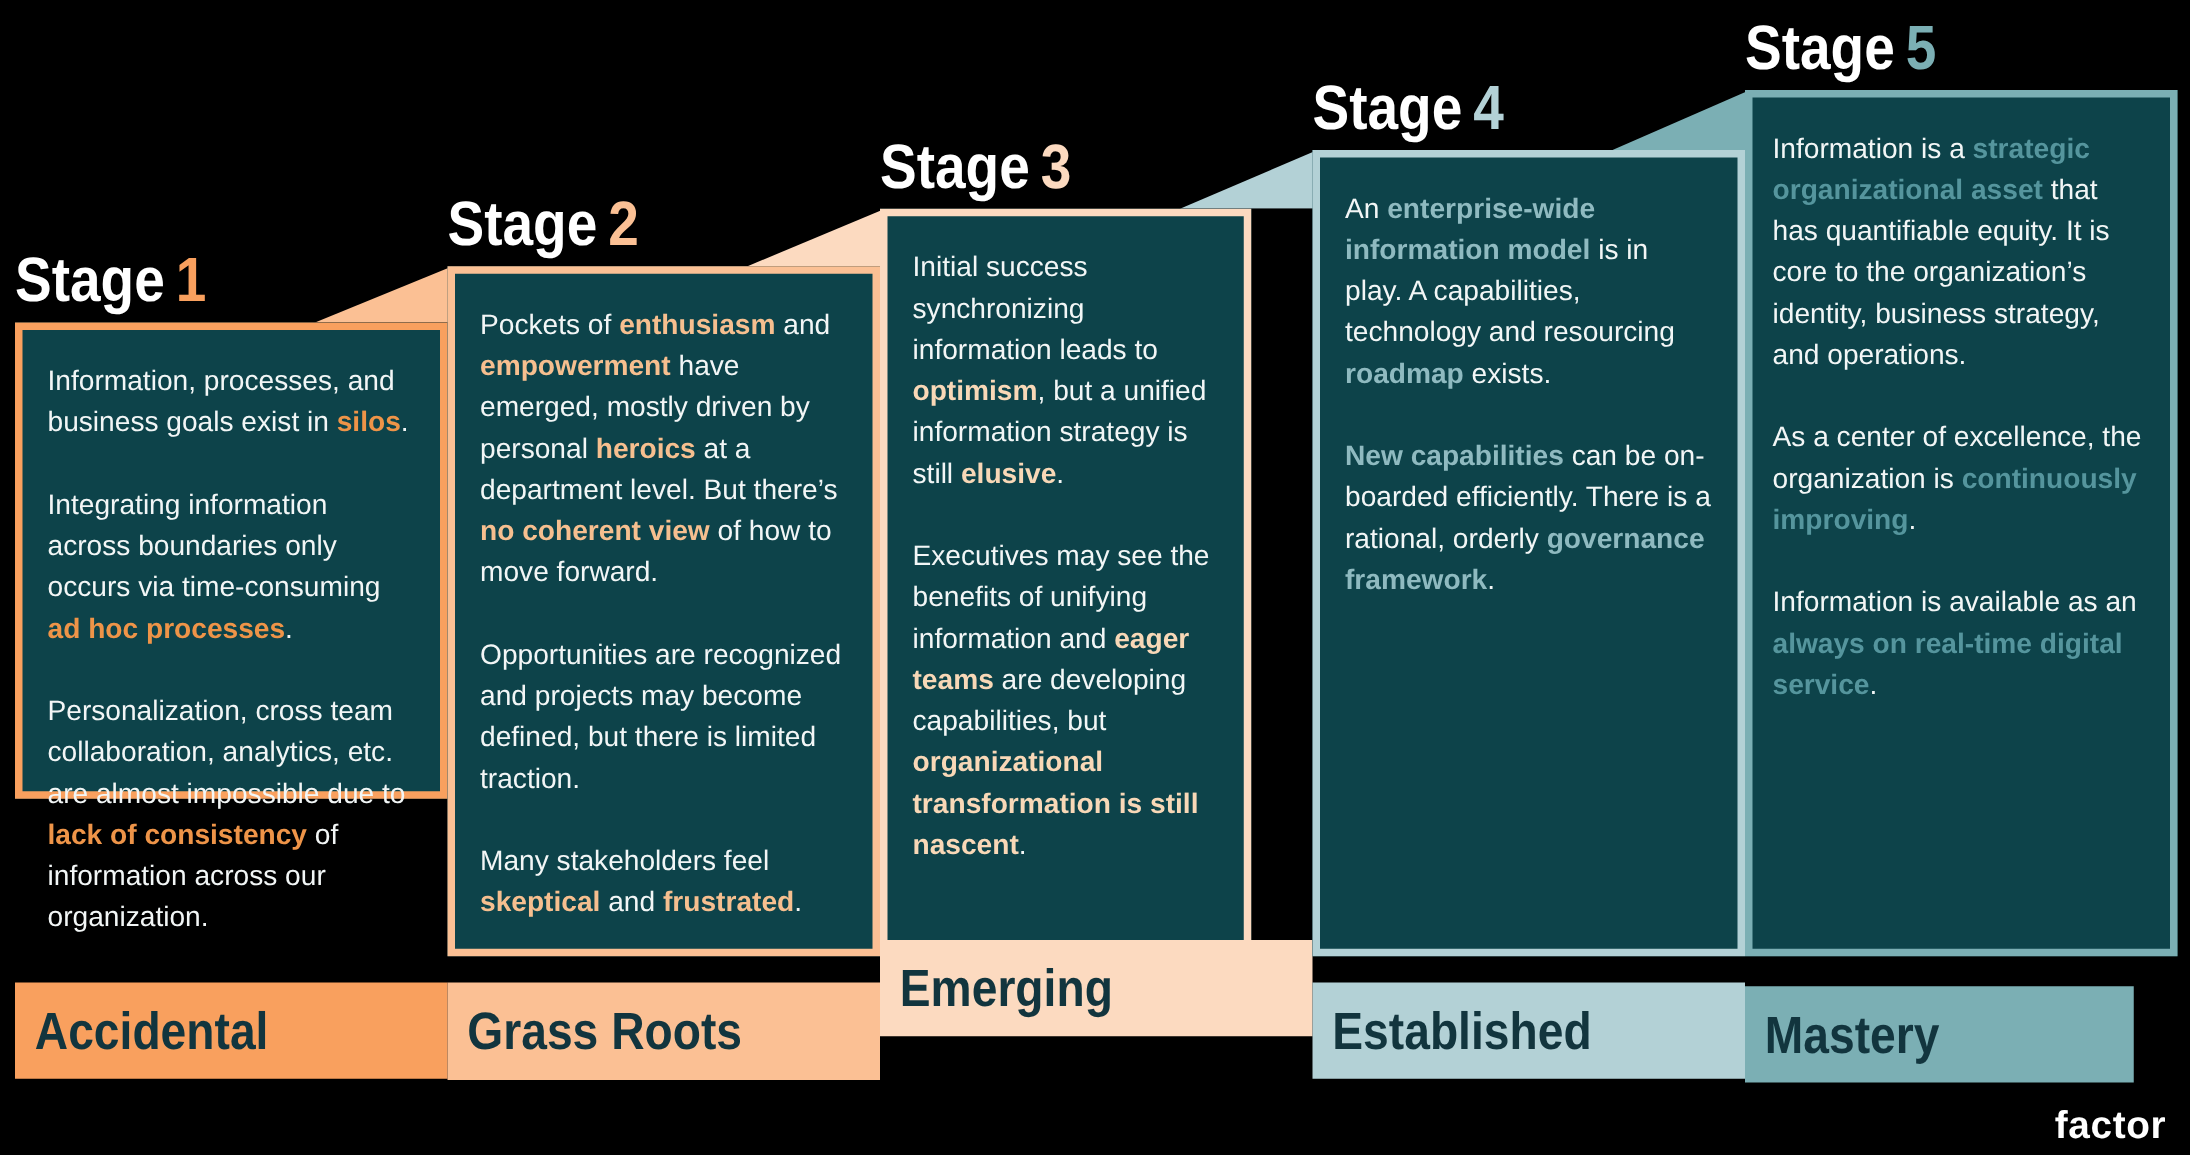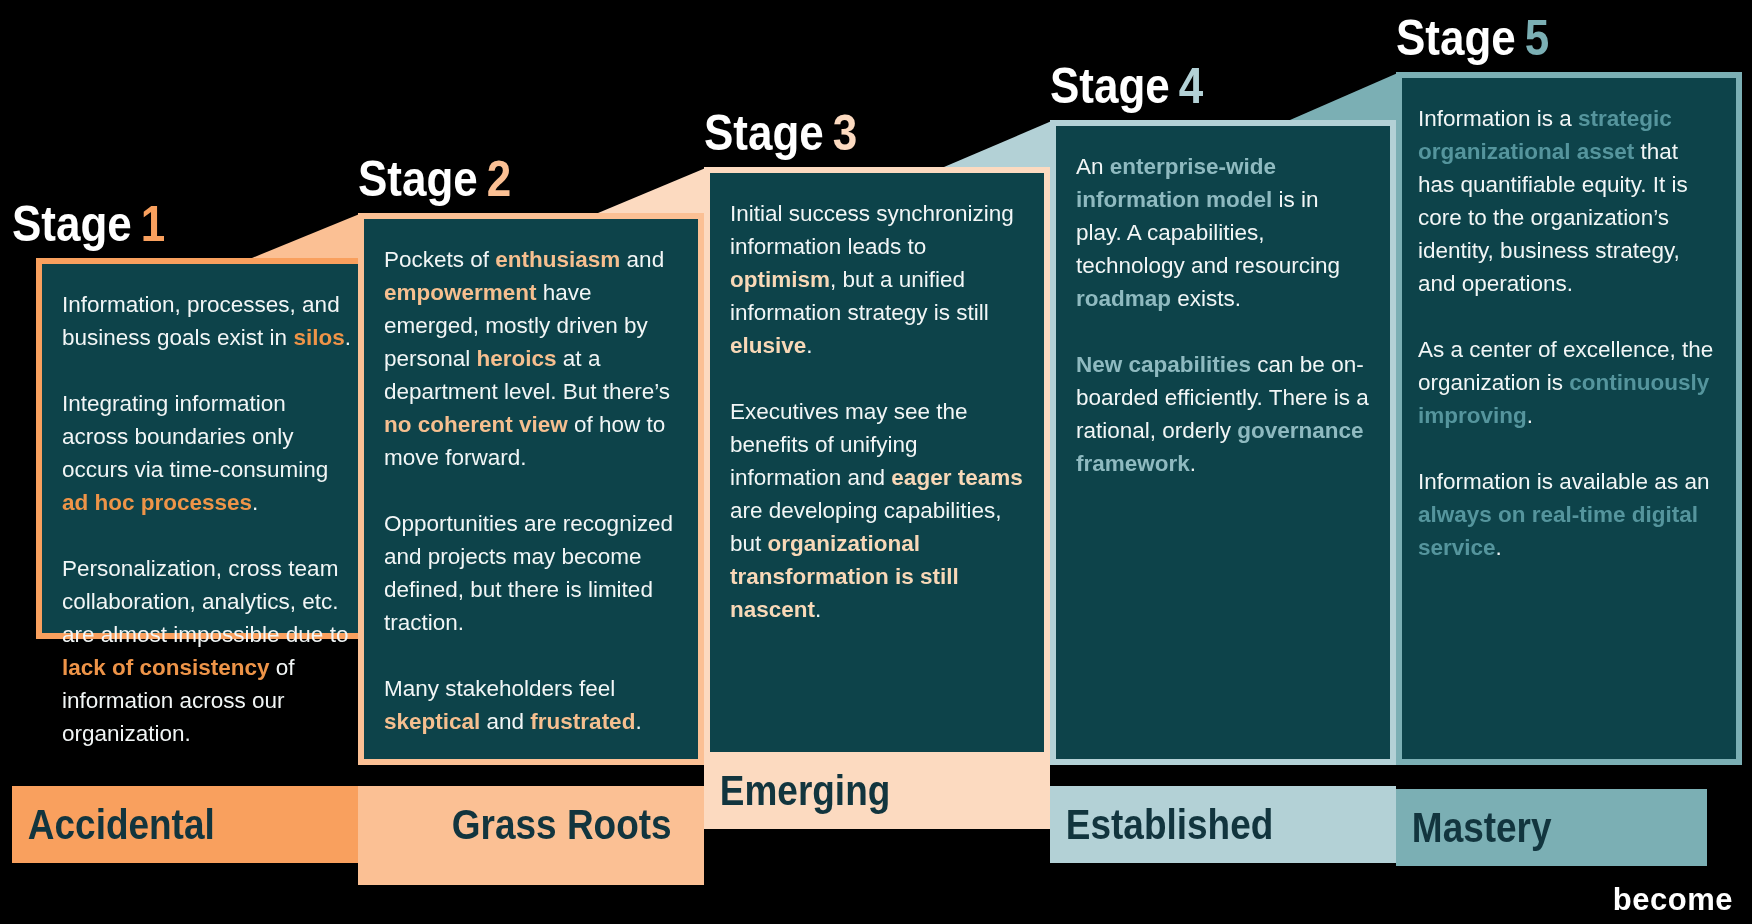--- a/index.html
+++ b/index.html
@@ -13,39 +13,39 @@
   .card p{margin:0 0 33px 0;font-size:22.5px;line-height:33px;font-weight:400;}
   .card .hl{font-weight:700;}
   .bar-block{position:absolute;}
   .bar-label{font-weight:700;font-size:42px;padding-left:18px;white-space:nowrap;}
   #logo{position:absolute;right:19px;top:882px;font-size:31px;font-weight:700;letter-spacing:0.5px;}
 </style>
 </head>
 <body>
 
 <div id="diagram">
-  <div id="logo" style="color: rgb(255, 255, 255);">become</div>
+  <div id="logo" style="color: rgb(255, 255, 255);">factor</div>
 <div class="stage-title" style="left: 12px; top: 196px;"><span class="condensed"><span style="color: rgb(255, 255, 255);">Stage</span><span class="stage-num" style="color: rgb(249, 160, 94);">1</span></span></div>
-    <div class="card" style="left: 12px; top: 258px; width: 346px; height: 381px; border-color: rgb(249, 160, 94); background: rgb(13, 67, 74); color: rgb(242, 246, 246); margin-left: 24px;">
+    <div class="card" style="left: 12px; top: 258px; width: 346px; height: 381px; border-color: rgb(249, 160, 94); background: rgb(13, 67, 74); color: rgb(242, 246, 246);">
       <p><span>Information, processes, and business goals exist in </span><span class="hl" style="color: rgb(238, 148, 72);">silos</span><span>.</span></p>
       <p><span>Integrating information across boundaries only occurs via time-consuming </span><span class="hl" style="color: rgb(238, 148, 72);">ad hoc processes</span><span>.</span></p>
       <p><span>Personalization, cross team collaboration, analytics, etc. are almost impossible due to </span><span class="hl" style="color: rgb(238, 148, 72);">lack of consistency</span><span> of information across our organization.</span></p>
     </div>
     <div class="bar-block" style="left: 12px; top: 786px; width: 346px; height: 77px; background: rgb(249, 160, 94);"><div class="bar-label condensed" style="color: rgb(18, 53, 62); line-height: 77px;">Accidental</div></div>
     <div class="ramp" style="left: 252px; top: 213px; width: 110px; height: 45px; background: rgb(251, 192, 148);"></div>
     <div class="stage-title" style="left: 358px; top: 151px;"><span class="condensed"><span style="color: rgb(255, 255, 255);">Stage</span><span class="stage-num" style="color: rgb(251, 192, 148);">2</span></span></div>
     <div class="card" style="left: 358px; top: 213px; width: 346px; height: 552px; border-color: rgb(251, 192, 148); background: rgb(13, 67, 74); color: rgb(242, 246, 246);">
       <p><span>Pockets of </span><span class="hl" style="color: rgb(246, 191, 143);">enthusiasm</span><span> and </span><span class="hl" style="color: rgb(246, 191, 143);">empowerment</span><span> have emerged, mostly driven by personal </span><span class="hl" style="color: rgb(246, 191, 143);">heroics</span><span> at a department level. But there’s </span><span class="hl" style="color: rgb(246, 191, 143);">no coherent view</span><span> of how to move forward.</span></p>
       <p><span>Opportunities are recognized and projects may become defined, but there is limited traction.</span></p>
       <p><span>Many stakeholders feel </span><span class="hl" style="color: rgb(246, 191, 143);">skeptical</span><span> and </span><span class="hl" style="color: rgb(246, 191, 143);">frustrated</span><span>.</span></p>
     </div>
-    <div class="bar-block" style="left: 358px; top: 786px; width: 346px; height: 99px; background: rgb(251, 192, 148); text-align: right;"><div class="bar-label condensed" style="color: rgb(18, 53, 62); line-height: 77px;">Grass Roots</div></div>
+    <div class="bar-block" style="left: 358px; top: 786px; width: 346px; height: 78px; background: rgb(251, 192, 148);"><div class="bar-label condensed" style="color: rgb(18, 53, 62); line-height: 77px;">Grass Roots</div></div>
     <div class="ramp" style="left: 598px; top: 167px; width: 110px; height: 46px; background: rgb(252, 218, 192);"></div>
     <div class="stage-title" style="left: 704px; top: 105px;"><span class="condensed"><span style="color: rgb(255, 255, 255);">Stage</span><span class="stage-num" style="color: rgb(252, 218, 192);">3</span></span></div>
-    <div class="card" style="left: 704px; top: 167px; width: 346px; height: 598px; border-color: rgb(252, 218, 192); background: rgb(13, 67, 74); color: rgb(242, 246, 246);">
+    <div class="card" style="left: 704px; top: 167px; width: 297px; height: 598px; border-color: rgb(252, 218, 192); background: rgb(13, 67, 74); color: rgb(242, 246, 246);">
       <p><span>Initial success synchronizing information leads to </span><span class="hl" style="color: rgb(248, 216, 183);">optimism</span><span>, but a unified information strategy is still </span><span class="hl" style="color: rgb(248, 216, 183);">elusive</span><span>.</span></p>
       <p><span>Executives may see the benefits of unifying information and </span><span class="hl" style="color: rgb(248, 216, 183);">eager teams</span><span> are developing capabilities, but </span><span class="hl" style="color: rgb(248, 216, 183);">organizational transformation is still nascent</span><span>.</span></p>
     </div>
     <div class="bar-block" style="left: 704px; top: 752px; width: 346px; height: 77px; background: rgb(252, 218, 192);"><div class="bar-label condensed" style="color: rgb(18, 53, 62); line-height: 77px;">Emerging</div></div>
     <div class="ramp" style="left: 944px; top: 120px; width: 110px; height: 47px; background: rgb(179, 209, 214);"></div>
     <div class="stage-title" style="left: 1050px; top: 58px;"><span class="condensed"><span style="color: rgb(255, 255, 255);">Stage</span><span class="stage-num" style="color: rgb(179, 209, 214);">4</span></span></div>
     <div class="card" style="left: 1050px; top: 120px; width: 346px; height: 645px; border-color: rgb(179, 209, 214); background: rgb(13, 67, 74); color: rgb(242, 246, 246);">
       <p><span>An </span><span class="hl" style="color: rgb(143, 186, 192);">enterprise-wide information model</span><span> is in play. A capabilities, technology and resourcing </span><span class="hl" style="color: rgb(143, 186, 192);">roadmap</span><span> exists.</span></p>
       <p><span class="hl" style="color: rgb(143, 186, 192);">New capabilities</span><span> can be on-boarded efficiently. There is a rational, orderly </span><span class="hl" style="color: rgb(143, 186, 192);">governance framework</span><span>.</span></p>
     </div>

